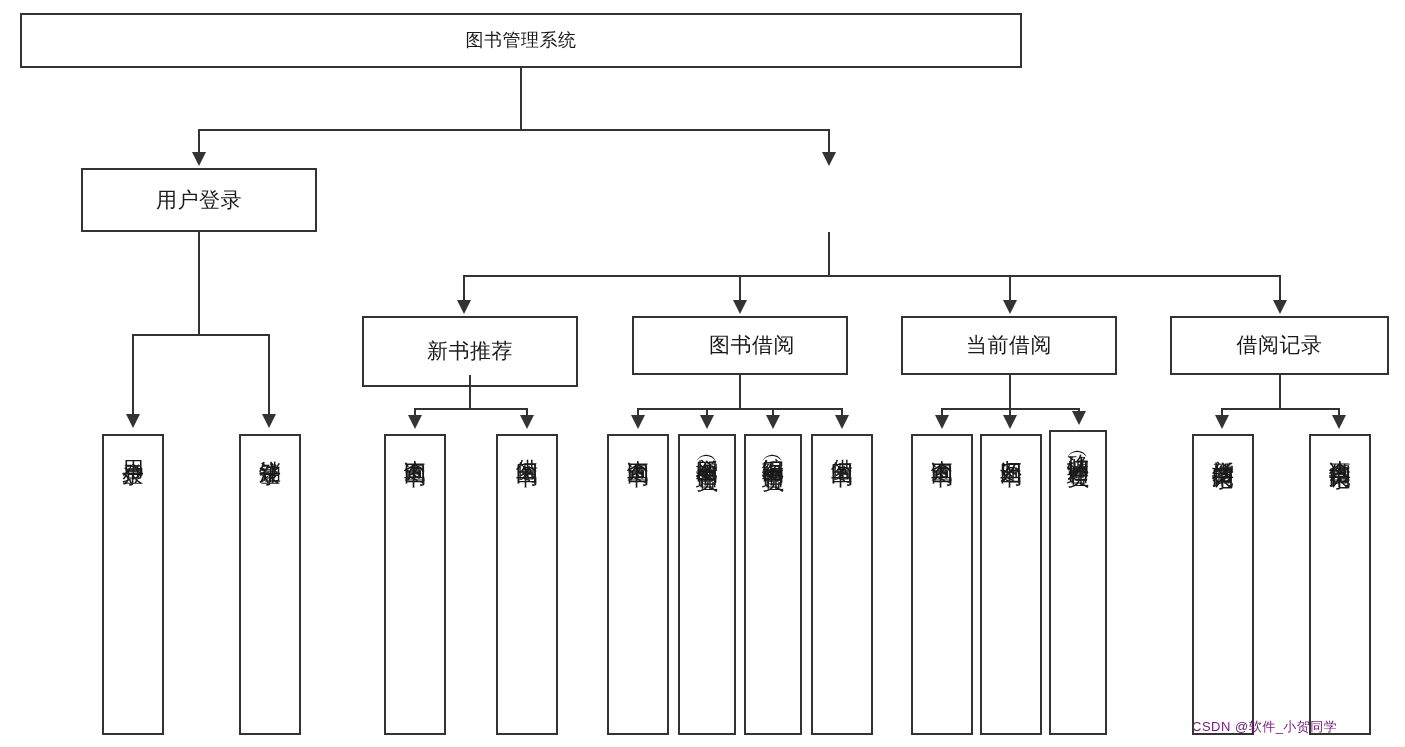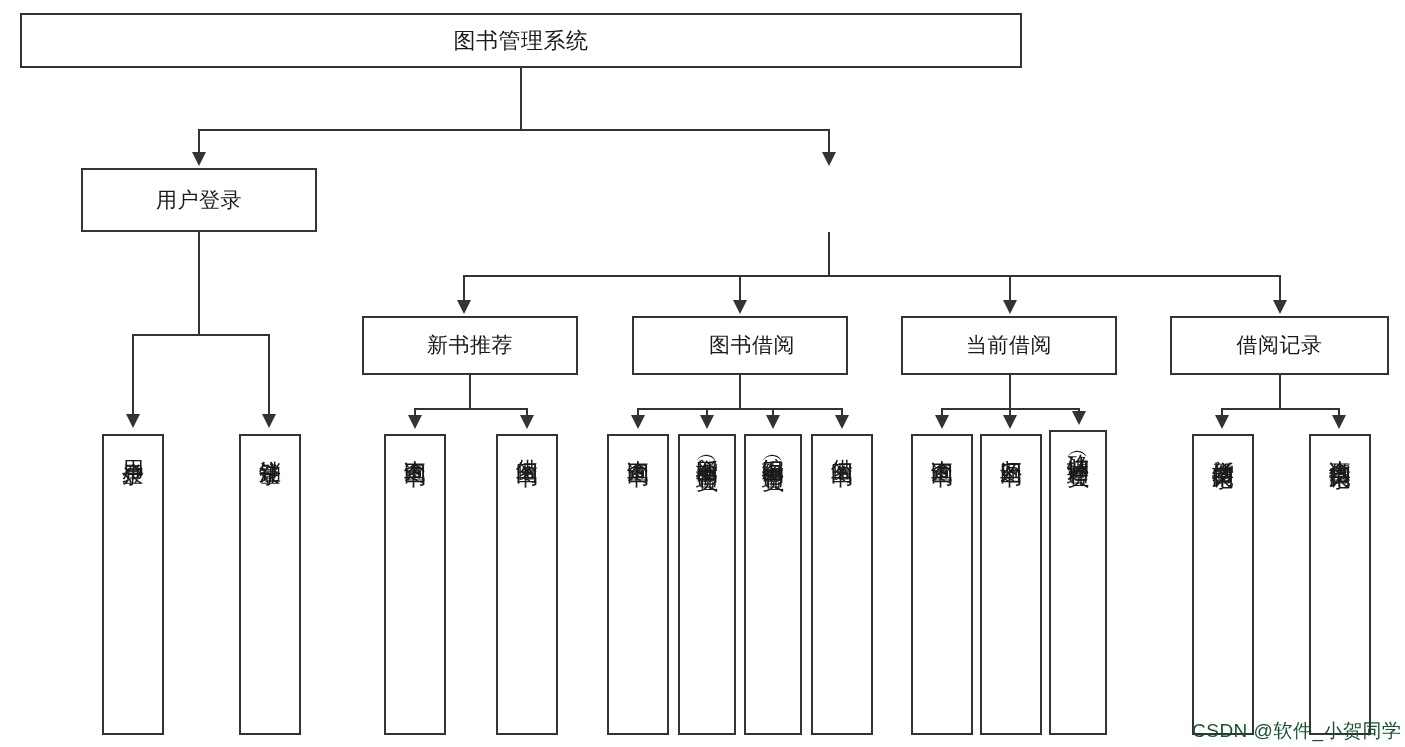--- a/index.html
+++ b/index.html
@@ -33,21 +33,21 @@
     line-height: 1.25;
     color: #1a1a1a;
   }
   
   .node.h .label {
     font-size: 21px;
     letter-spacing: 0.5px;
     white-space: nowrap;
   }
   .node.root .label {
-    font-size: 22px;
+    font-size: 18px;
   }
   
   .node.v {
     align-items: flex-start;
     justify-content: center;
     padding-top: 4px;
   }
   .node.v .label {
     writing-mode: vertical-rl;
     text-orientation: upright;
@@ -74,22 +74,22 @@
   .arrow {
     position: absolute;
     width: 0;
     height: 0;
     border-left: 7px solid transparent;
     border-right: 7px solid transparent;
     border-top: 14px solid #333333;
   }
   .watermark {
     position: absolute;
-    color: #14532d;
-    font-size: 19px;
+    color: #701a75;
+    font-size: 13px;
     white-space: nowrap;
     letter-spacing: 0.5px;
   }
 </style>
 </head>
 <body>
 
 <div id="canvas">
 
   <div class="node h root" style="left:20px; top:13px; width:1002px; height:55px;">
@@ -125,21 +125,21 @@
 
   <div class="vline" style="left:739px; top:275px; width:2px; height:26px;"></div>
   <div class="arrow" style="left:733px; top:300px;"></div>
 
   <div class="vline" style="left:1009px; top:275px; width:2px; height:26px;"></div>
   <div class="arrow" style="left:1003px; top:300px;"></div>
 
   <div class="vline" style="left:1279px; top:275px; width:2px; height:26px;"></div>
   <div class="arrow" style="left:1273px; top:300px;"></div>
 
-  <div class="node h" style="left:362px; top:316px; width:216px; height:59px;">
+  <div class="node h" style="left:362px; top:316px; width:216px; height:71px;">
     <span class="label">新书推荐</span>
   </div>
 
   <div class="node h" style="left:632px; top:316px; width:216px; height:59px;padding-left:24px;">
     <span class="label">图书借阅</span>
   </div>
 
   <div class="node h" style="left:901px; top:316px; width:216px; height:59px;align-items:center;">
     <span class="label">当前借阅</span>
   </div>

